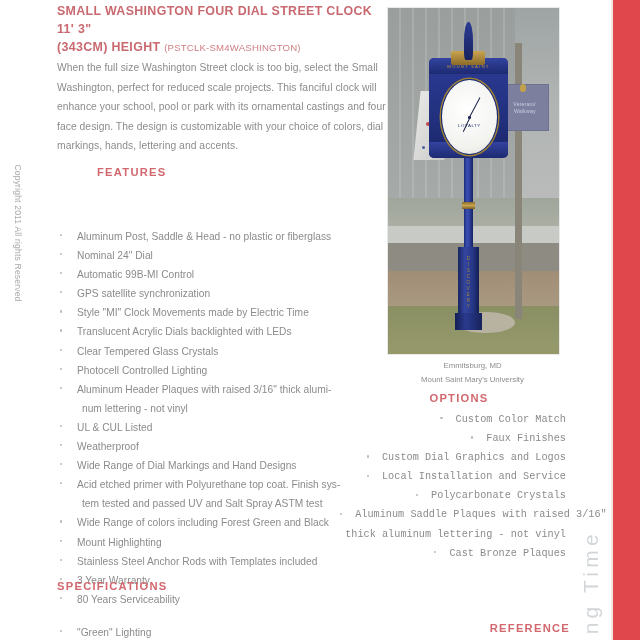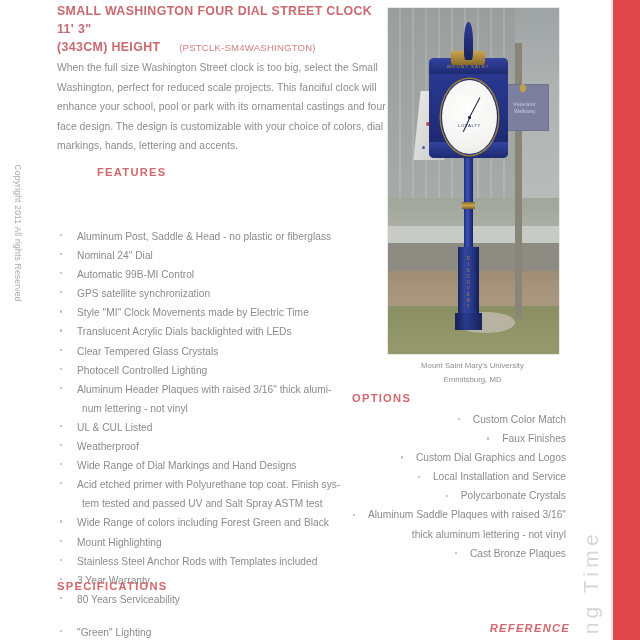--- a/index.html
+++ b/index.html
@@ -92,21 +92,20 @@
     line-height: 18px;
     font-weight: bold;
     letter-spacing: 0.35px;
     color: #c96a70;
   }
   .title .sku {
     font-weight: normal;
     font-size: 9.6px;
     letter-spacing: 0.2px;
     color: #cf8084;
-    margin-left: 15px;
   }
 
   .intro {
     position: absolute;
     left: 57px;
     top: 58px;
     width: 330px;
     font-size: 10.3px;
     line-height: 19.6px;
     color: #8c8c8c;
@@ -114,23 +113,23 @@
   }
 
   .section-head {
     position: absolute;
     font-size: 11.2px;
     font-weight: bold;
     letter-spacing: 1.25px;
     color: #d2686e;
   }
   #features-head { left: 57px; top: 166px; padding-left: 40px; }
-  #options-head  { left: 352px; top: 392px; width: 214px; text-align: left; }
+  #options-head  { left: 352px; top: 392px; width: 214px; text-align: center; }
   #specs-head    { left: 57px;  top: 580px; text-align: center; }
-  #reference-head{ left: 400px; top: 622px; width: 170px; text-align: right; font-style: italic; }
+  #reference-head{ left: 400px; top: 622px; width: 170px; text-align: right; }
 
   
   ul.bullets {
     list-style: none;
     margin: 0;
     padding: 0;
   }
   ul.bullets li {
     position: relative;
     font-size: 10.2px;
@@ -182,20 +181,21 @@
   #options-list {
     position: absolute;
     left: 340px;
     top: 410px;
     width: 226px;
     text-align: right;
   }
   #options-list li {
     padding-right: 0;
     white-space: nowrap;
+    font-family: Liberation Mono, monospace;
   }
   #options-list li .dot {
     display: inline-block;
     width: 2.2px;
     height: 2.2px;
     background: #b9b9b9;
     border-radius: 50%;
     vertical-align: middle;
     margin-right: 13px;
     margin-bottom: 2px;
@@ -510,17 +510,17 @@
             <i style="transform: rotate(330deg);"></i>
           </div>
         </div>
     </div>
     <div class="crown"></div>
     <div class="finial"></div>
     <div class="orb"></div>
   </div>
 
   <div class="photo-caption">
+    <div>Emmitsburg, MD</div>
     <div>Mount Saint Mary's University</div>
-    <div>Emmitsburg, MD</div>
   </div>
 
 </div>
 
 </body></html>

